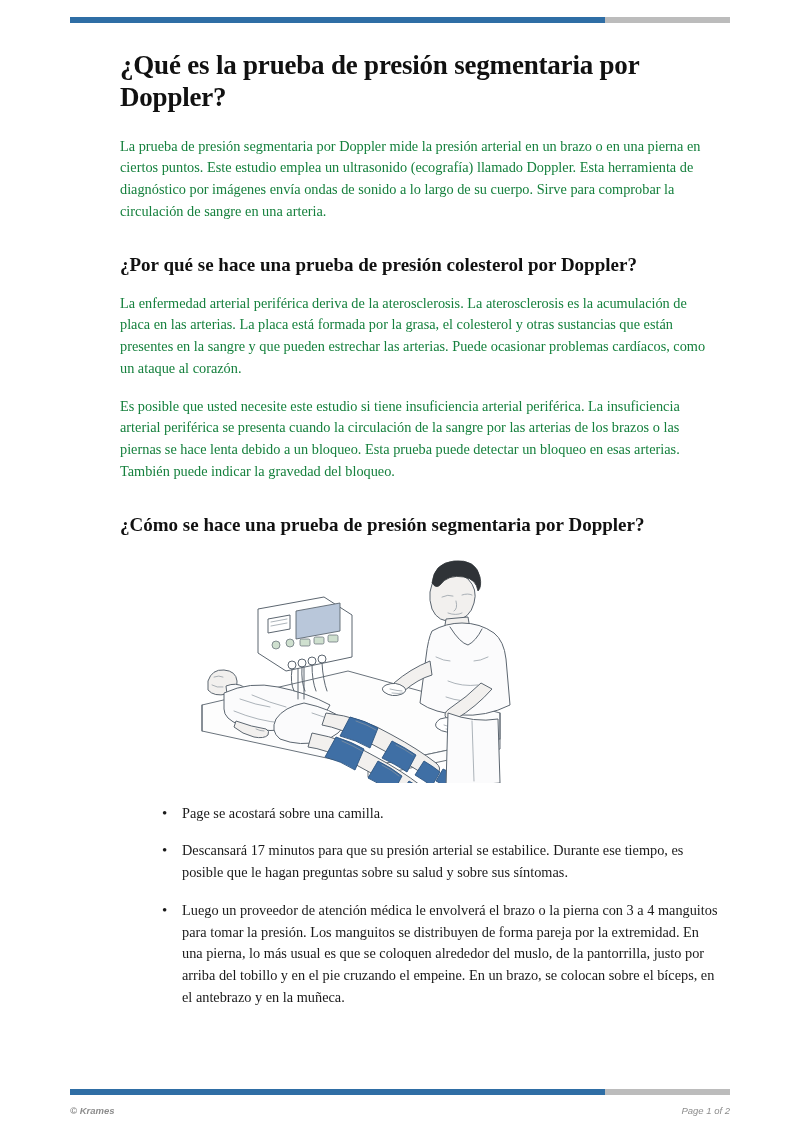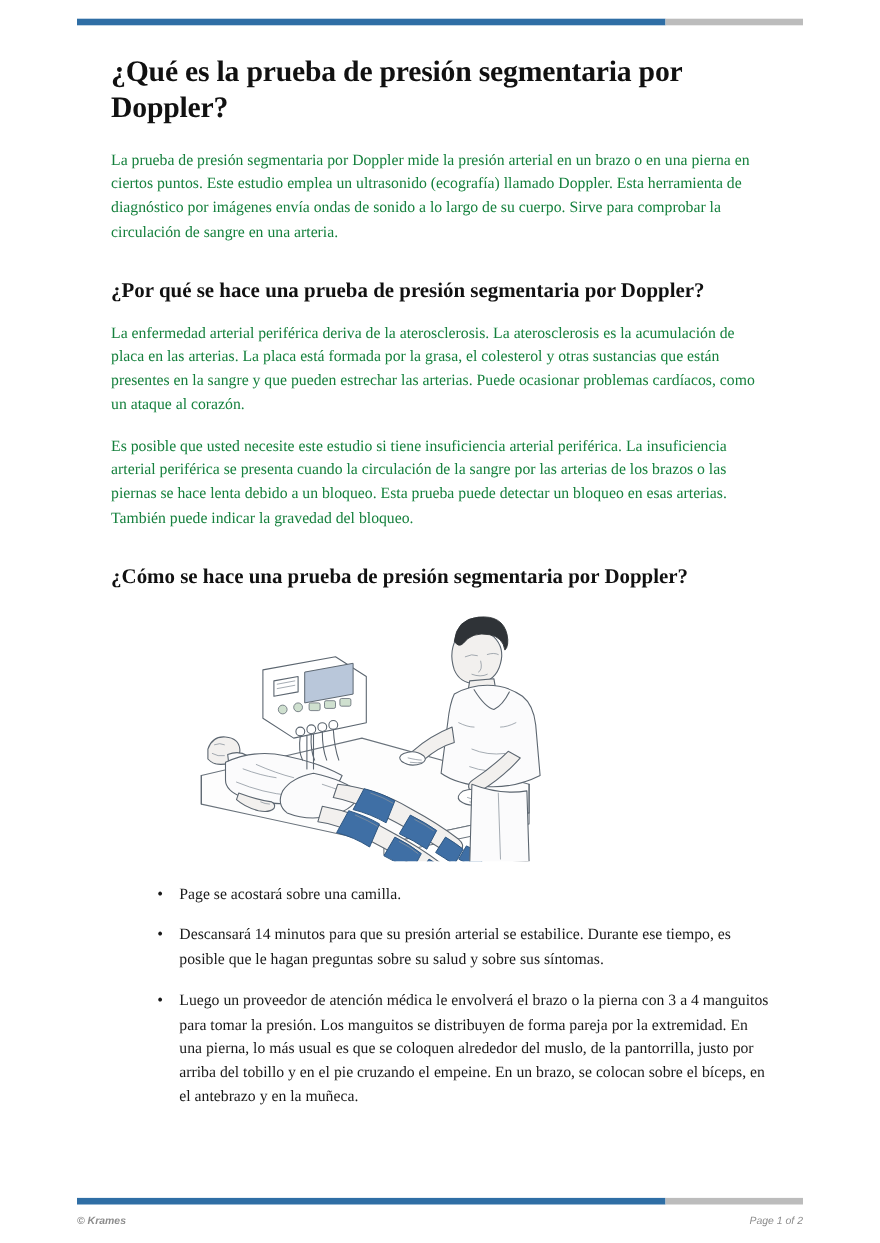--- a/index.html
+++ b/index.html
@@ -43,21 +43,21 @@
   }
   .rule .seg-gray {
     height: 100%;
     width: 19%;
     background: #bcbcbc;
   }
 
   
   .content {
     position: absolute;
-    left: 101px;
+    left: 120px;
     top: 50px;
     width: 600px;
   }
 
   h1.doc-title {
     font-size: 27px;
     line-height: 1.18;
     font-weight: bold;
     margin: 0 0 22px 0;
     letter-spacing: -0.2px;
@@ -136,21 +136,21 @@
     <div class="seg-blue"></div>
     <div class="seg-gray"></div>
   </div>
 
   <div class="content">
 
     <h1 class="doc-title">¿Qué es la prueba de presión segmentaria por Doppler?</h1>
 
     <p class="body">La prueba de presión segmentaria por Doppler mide la presión arterial en un brazo o en una pierna en ciertos puntos. Este estudio emplea un ultrasonido (ecografía) llamado Doppler. Esta herramienta de diagnóstico por imágenes envía ondas de sonido a lo largo de su cuerpo. Sirve para comprobar la circulación de sangre en una arteria.</p>
 
-    <h2 class="section-title">¿Por qué se hace una prueba de presión segmentaria por Doppler?</h2>
+    <h2 class="section-title">¿Por qué se hace una prueba de presión colesterol por Doppler?</h2>
 
     <p class="body">La enfermedad arterial periférica deriva de la aterosclerosis. La aterosclerosis es la acumulación de placa en las arterias. La placa está formada por la grasa, el colesterol y otras sustancias que están presentes en la sangre y que pueden estrechar las arterias. Puede ocasionar problemas cardíacos, como un ataque al corazón.</p>
 
     <p class="body">Es posible que usted necesite este estudio si tiene insuficiencia arterial periférica. La insuficiencia arterial periférica se presenta cuando la circulación de la sangre por las arterias de los brazos o las piernas se hace lenta debido a un bloqueo. Esta prueba puede detectar un bloqueo en esas arterias. También puede indicar la gravedad del bloqueo.</p>
 
     <h2 class="section-title">¿Cómo se hace una prueba de presión segmentaria por Doppler?</h2>
 
     <div class="figure">
       <svg width="330" height="230" viewBox="0 0 330 230" role="img">
         <defs>
@@ -292,21 +292,21 @@
 
           <path class="gown" d="M248 160 q26 10 50 6 l2 64 l-54 4 z"></path>
           <path class="lnt" d="M272 168 L274 228"></path>
         </g>
       </svg>
     </div>
 
 
     <ul class="bullets">
       <li>Page se acostará sobre una camilla.</li>
-      <li>Descansará 14 minutos para que su presión arterial se estabilice. Durante ese tiempo, es posible que le hagan preguntas sobre su salud y sobre sus síntomas.</li>
+      <li>Descansará 17 minutos para que su presión arterial se estabilice. Durante ese tiempo, es posible que le hagan preguntas sobre su salud y sobre sus síntomas.</li>
       <li>Luego un proveedor de atención médica le envolverá el brazo o la pierna con 3 a 4 manguitos para tomar la presión. Los manguitos se distribuyen de forma pareja por la extremidad. En una pierna, lo más usual es que se coloquen alrededor del muslo, de la pantorrilla, justo por arriba del tobillo y en el pie cruzando el empeine. En un brazo, se colocan sobre el bíceps, en el antebrazo y en la muñeca.</li>
     </ul>
 
   </div>
 
   <div class="rule rule-bottom">
     <div class="seg-blue"></div>
     <div class="seg-gray"></div>
   </div>
 

